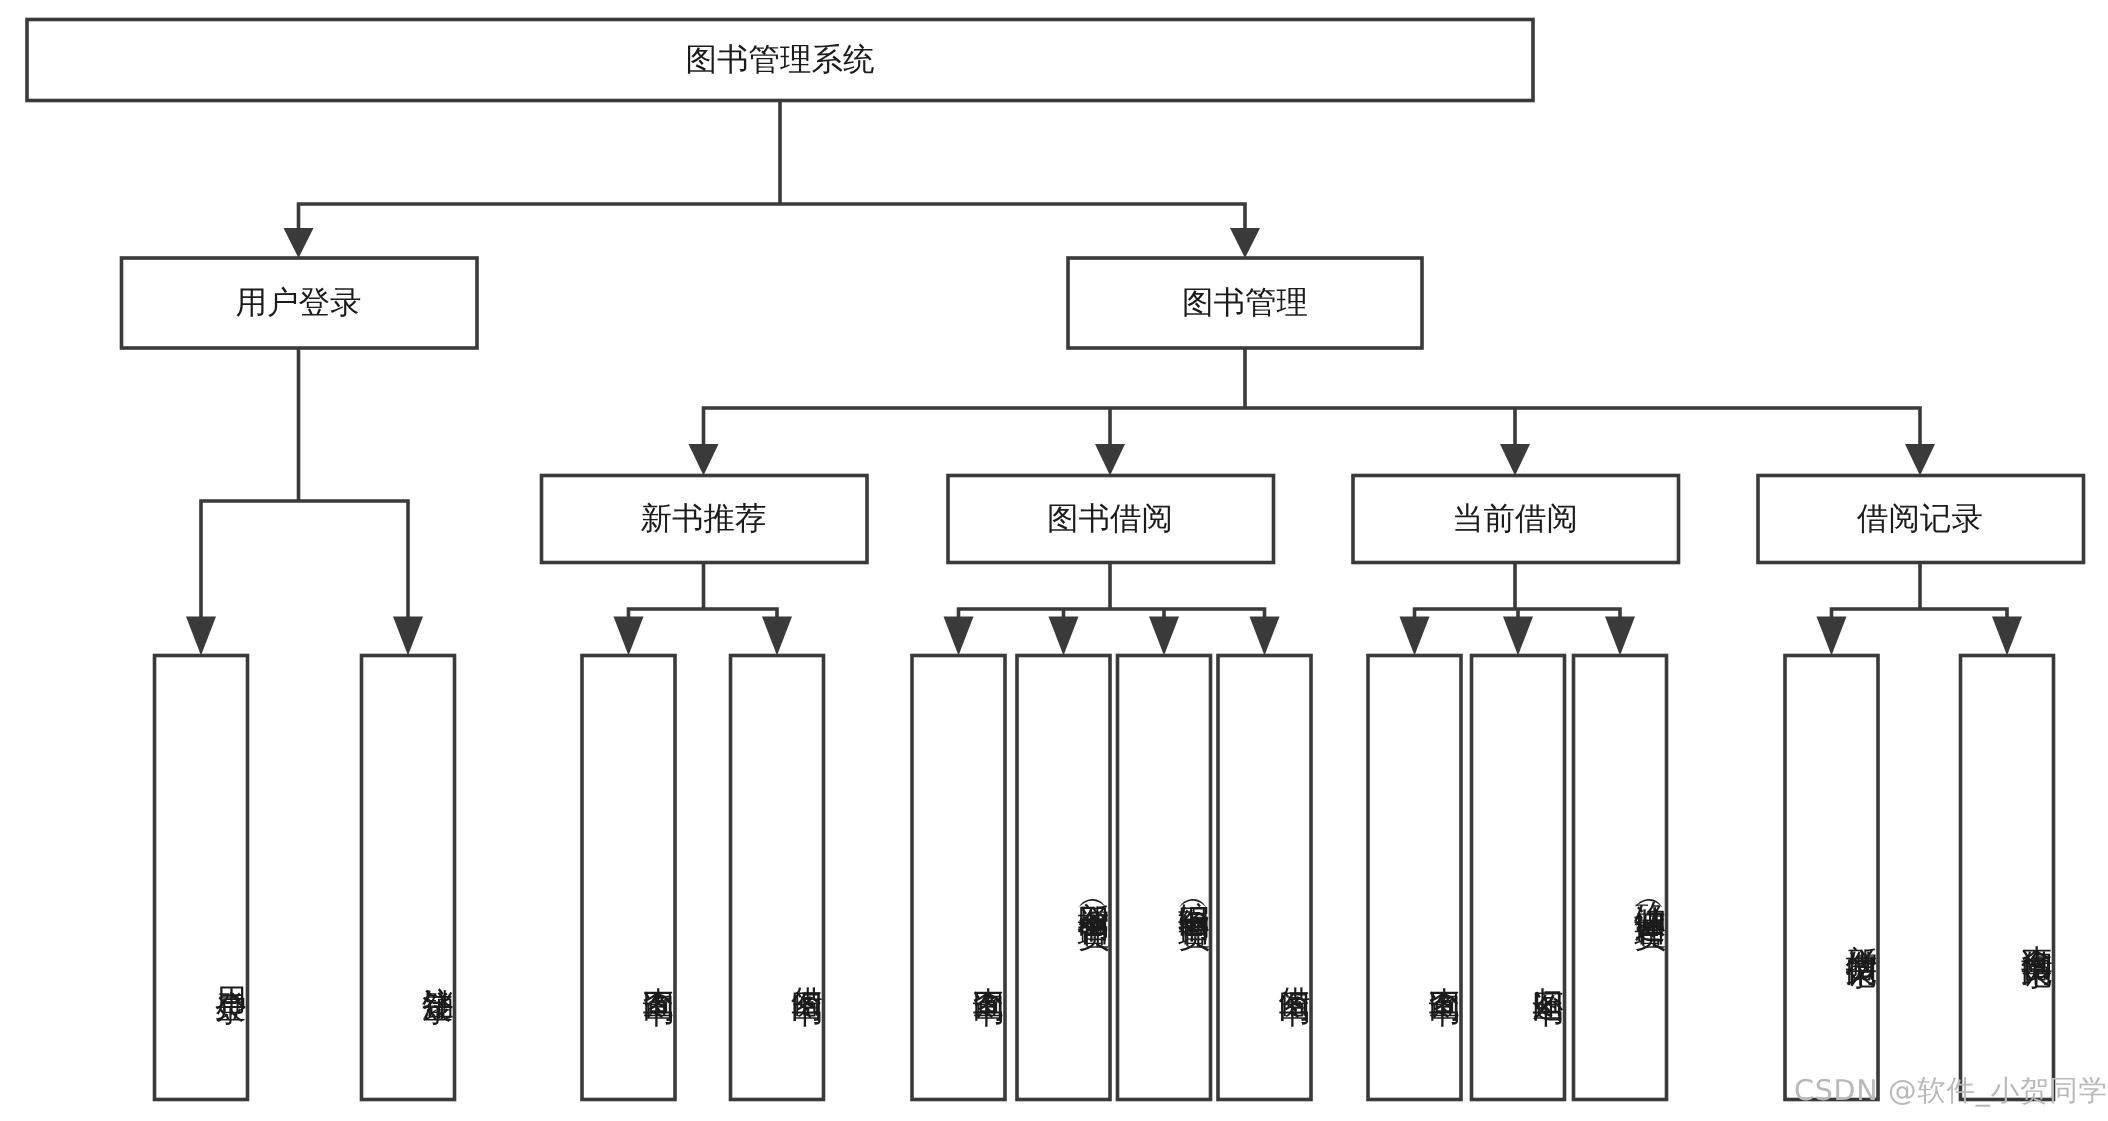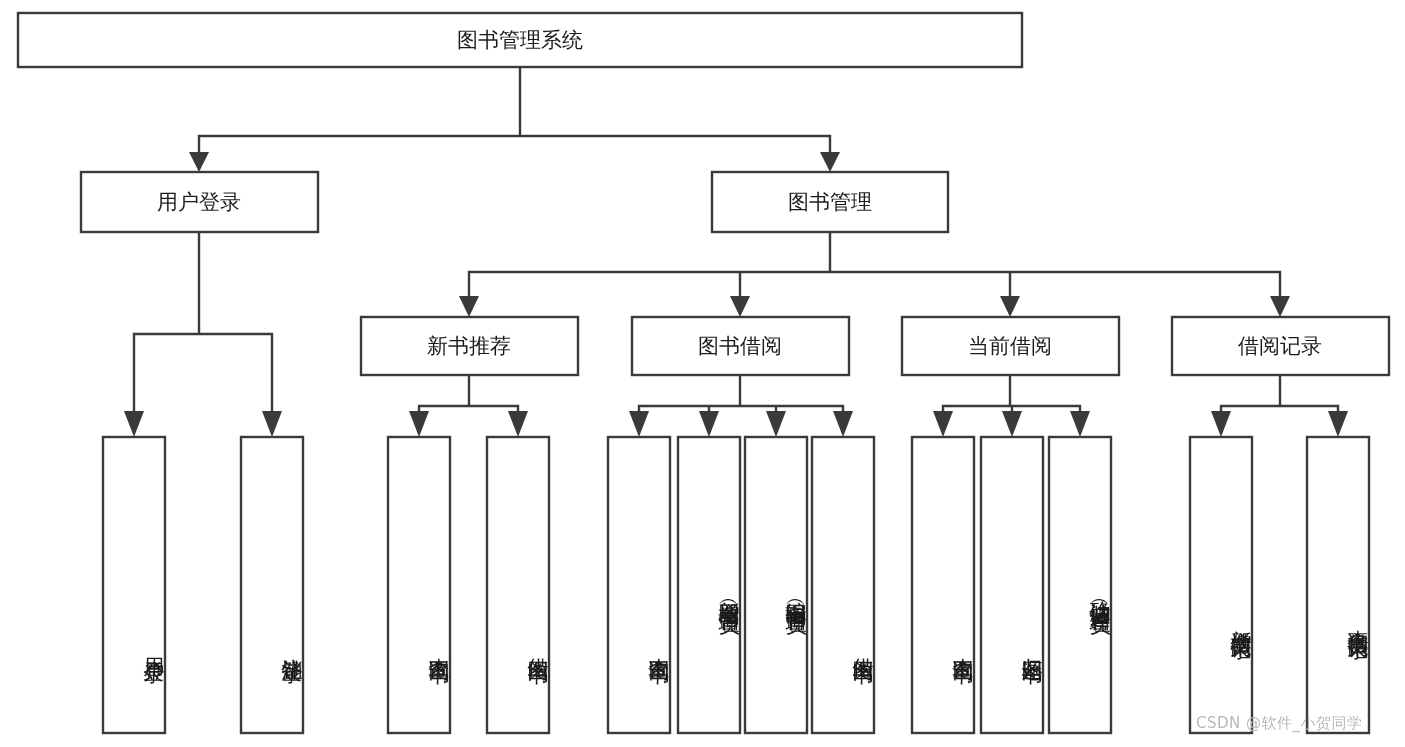--- a/index.html
+++ b/index.html
@@ -61,21 +61,21 @@
     letter-spacing: 2px;
     white-space: nowrap;
     display: flex;
     align-items: flex-start;
     justify-content: center;
     pointer-events: none;
   }
   .watermark {
     position: absolute;
     font-family: "DejaVu Sans", "Liberation Sans", sans-serif;
-    font-size: 15px;
+    font-size: 19px;
     color: #b9b9b9;
     white-space: nowrap;
     letter-spacing: 0.5px;
   }
 </style>
 </head>
 <body>
 
 <div id="diagram-root">
 

